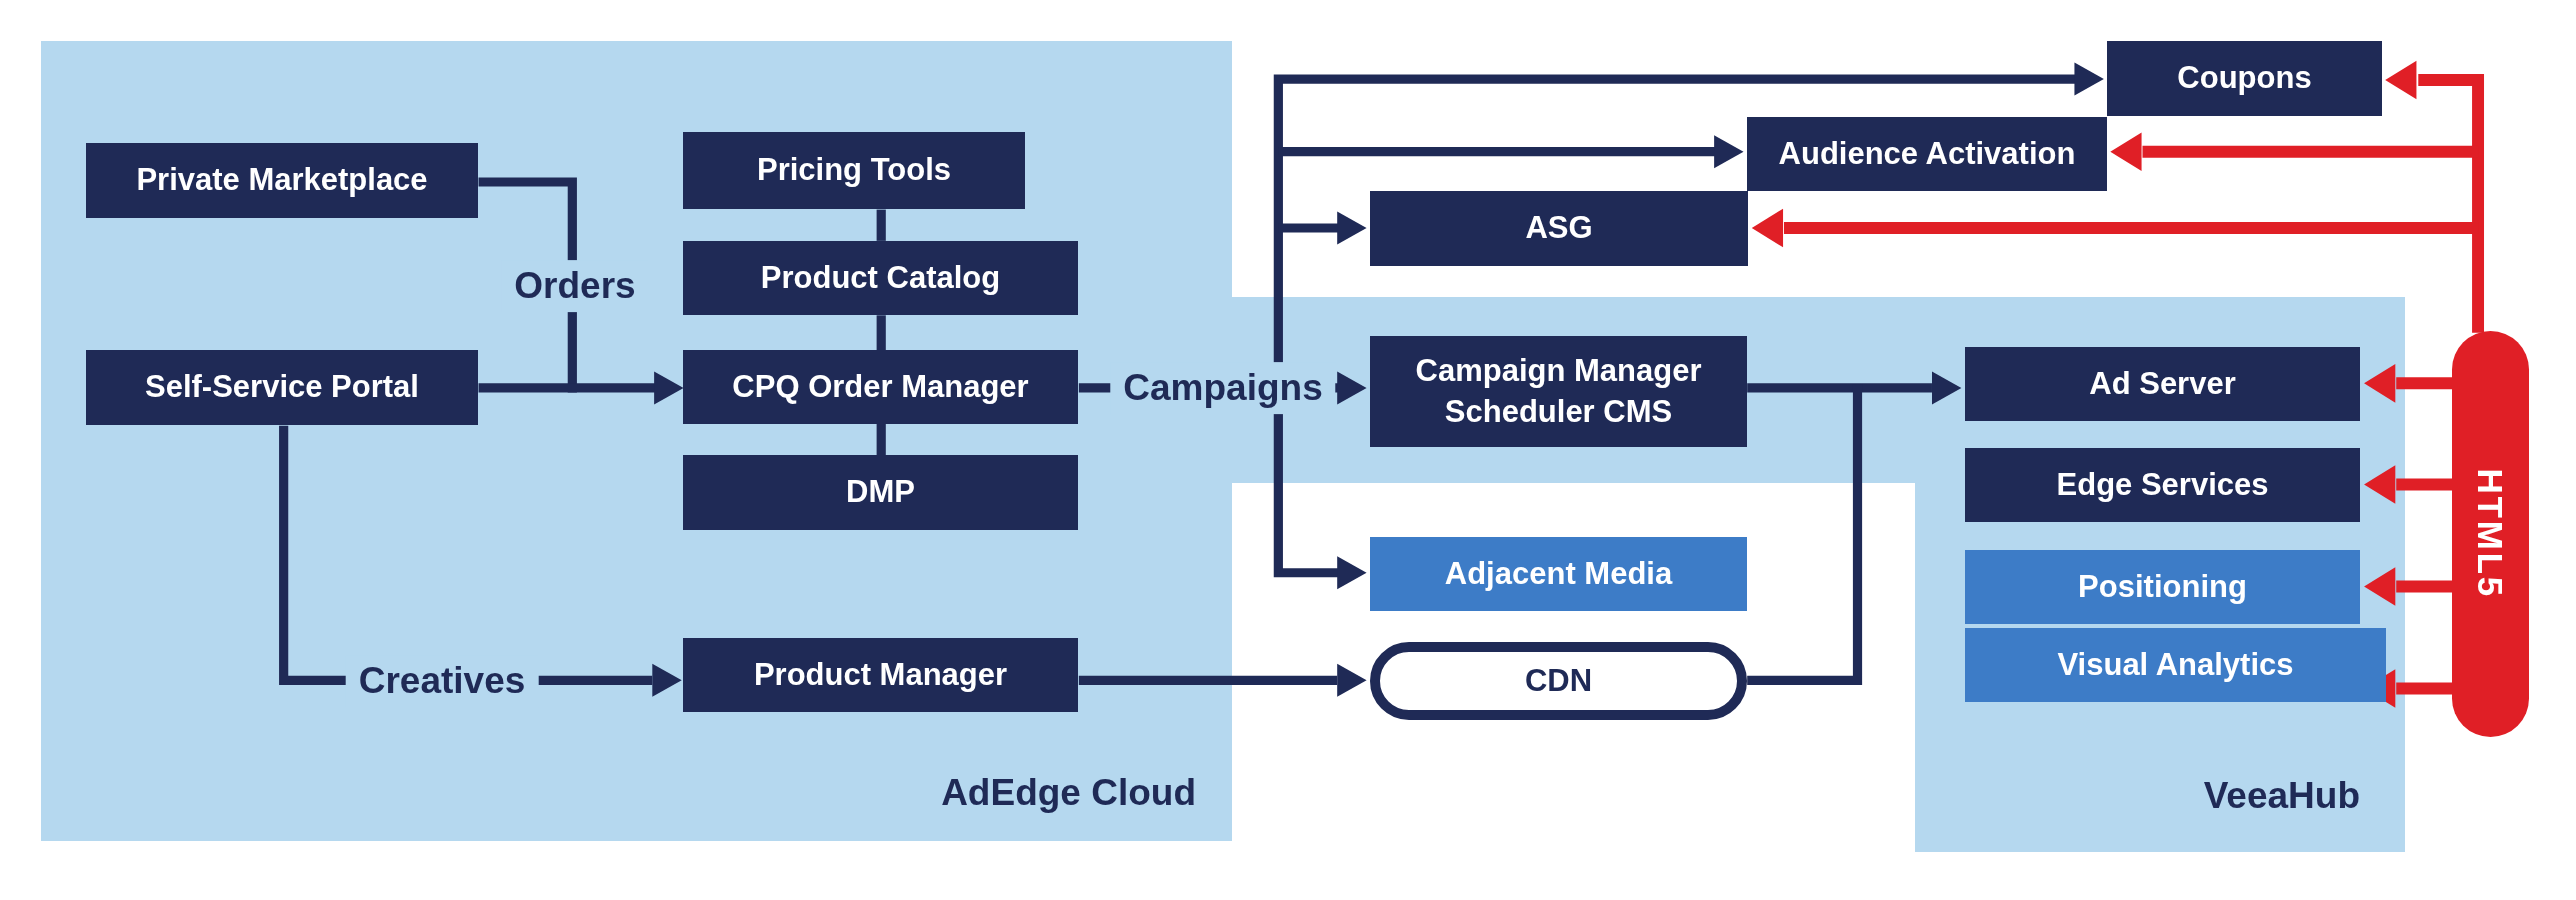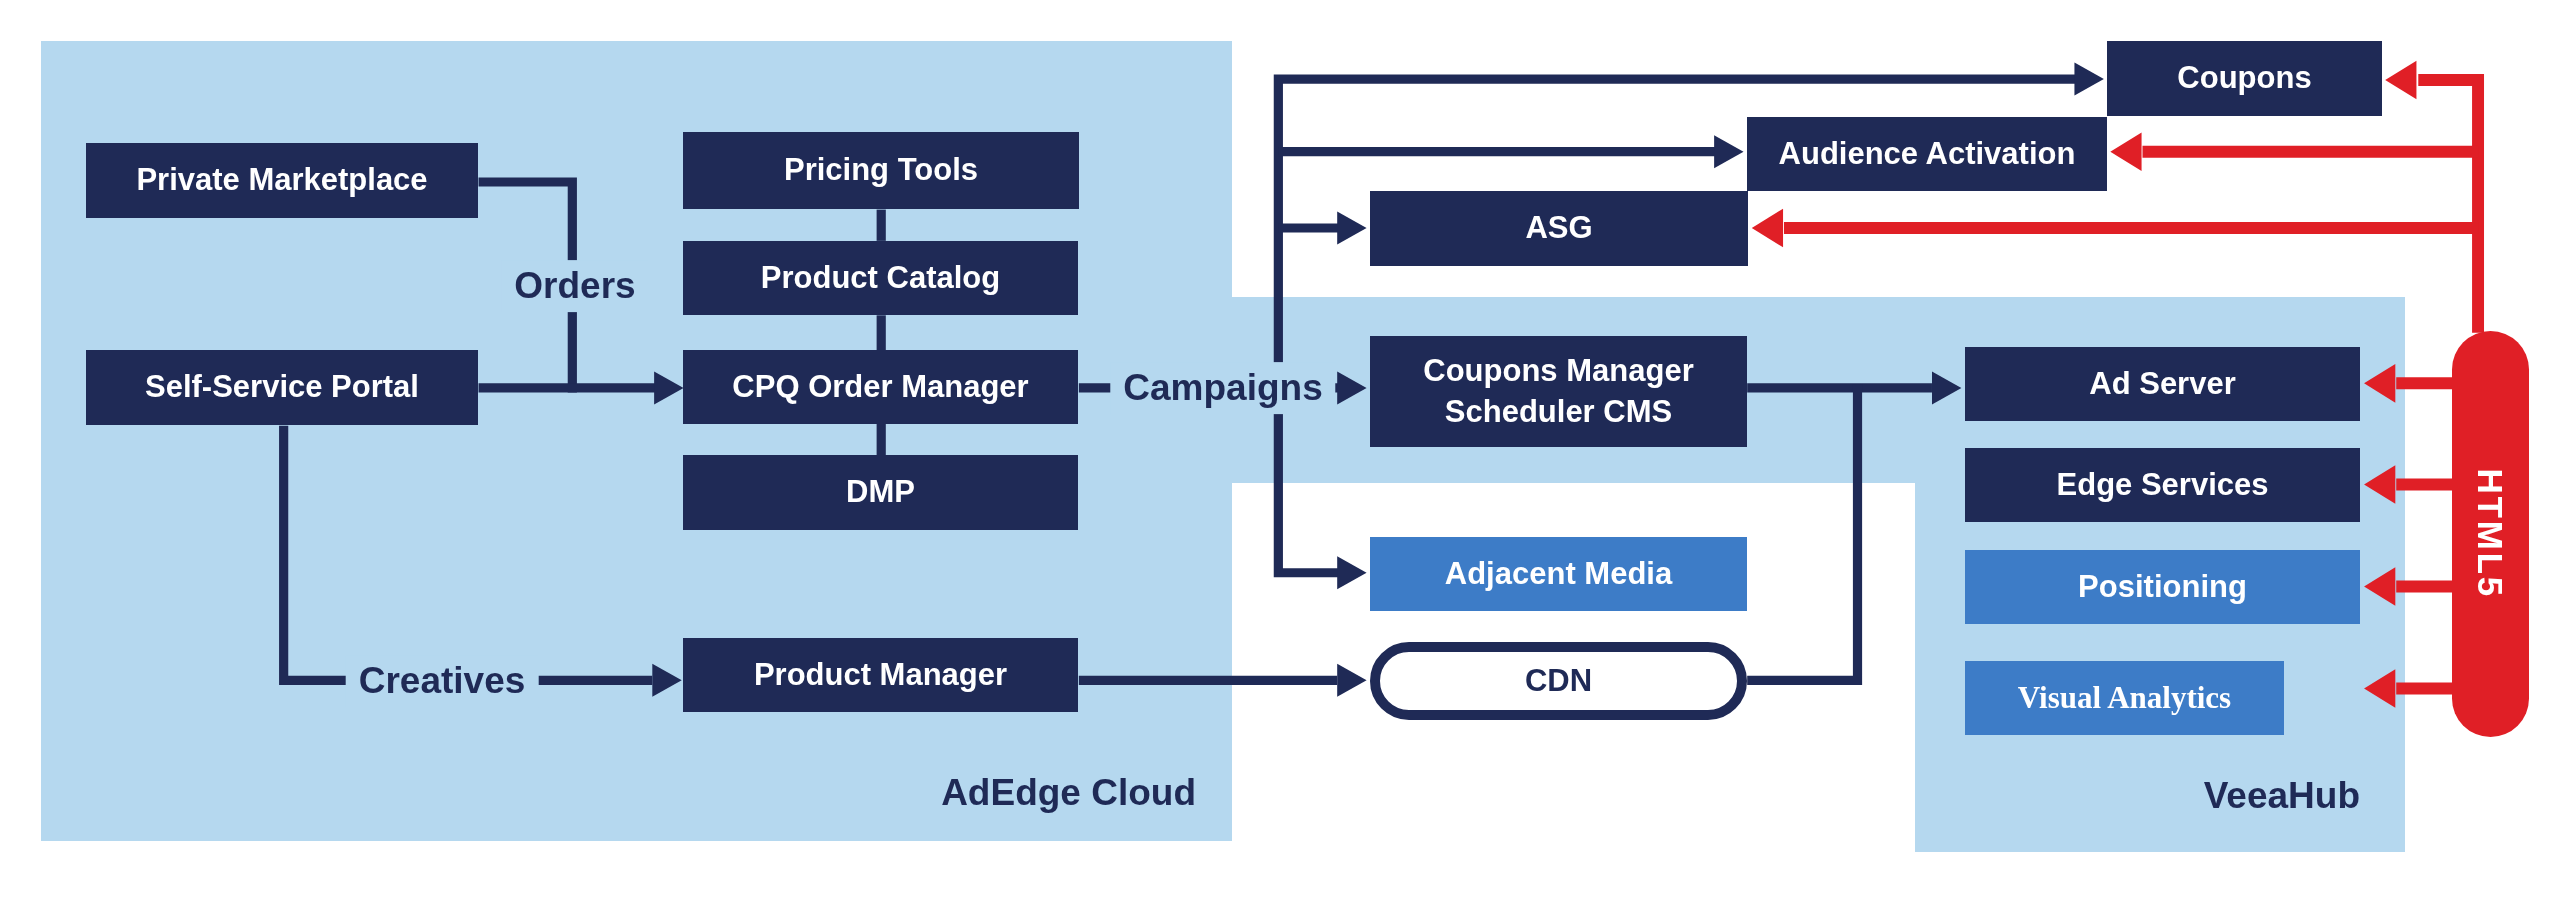--- a/index.html
+++ b/index.html
@@ -97,38 +97,38 @@
     <path class="edge-red" d="M 2668 749 H 2606"></path>
     <polygon class="head-red" points="2571,749 2605,728 2605,770"></polygon>
   </svg>
 
   <div class="node node-navy" style="left:86px;top:350px;width:392px;height:75px;">
     <span>Self-Service Portal</span>
   </div>
   <div class="node node-navy" style="left:86px;top:143px;width:392px;height:75px;">
     <span>Private Marketplace</span>
   </div>
-  <div class="node node-navy" style="left:683px;top:132px;width:396px;height:77px;">
+  <div class="node node-navy" style="left:683px;top:132px;width:342px;height:77px;">
     <span>Pricing Tools</span>
   </div>
   <div class="node node-navy" style="left:683px;top:350px;width:395px;height:74px;">
     <span>CPQ Order Manager</span>
   </div>
   <div class="node node-navy" style="left:683px;top:241px;width:395px;height:74px;">
     <span>Product Catalog</span>
   </div>
   <div class="node node-navy" style="left:683px;top:455px;width:395px;height:75px;text-align:right;">
     <span>DMP</span>
   </div>
   <div class="node node-navy" style="left:683px;top:638px;width:395px;height:74px;">
     <span>Product Manager</span>
   </div>
 
   <div class="node node-navy" style="left:1370px;top:336px;width:377px;height:111px;">
-    <span>Coupons Manager
+    <span>Campaign Manager
 Scheduler CMS</span>
   </div>
   <div class="node node-navy" style="left:2107px;top:41px;width:275px;height:75px;">
     <span>Coupons</span>
   </div>
   <div class="node node-navy" style="left:1747px;top:117px;width:360px;height:74px;">
     <span>Audience Activation</span>
   </div>
   <div class="node node-navy" style="left:1370px;top:191px;width:378px;height:75px;">
     <span>ASG</span>
@@ -142,21 +142,21 @@
 
   <div class="node node-navy" style="left:1965px;top:448px;width:395px;height:74px;">
     <span>Edge Services</span>
   </div>
   <div class="node node-navy" style="left:1965px;top:347px;width:395px;height:74px;">
     <span>Ad Server</span>
   </div>
   <div class="node node-blue" style="left:1965px;top:550px;width:395px;height:74px;">
     <span>Positioning</span>
   </div>
-  <div class="node node-blue" style="left:1965px;top:661px;width:319px;height:74px;font-family:Liberation Serif, serif;">
+  <div class="node node-blue" style="left:1965px;top:628px;width:421px;height:74px;">
     <span>Visual Analytics</span>
   </div>
 
   <div class="node node-pill" style="left:2452px;top:331px;width:77px;height:406px;">
     <span class="pill-text">HTML5</span>
   </div>
 
   <div class="edge-label" style="left:575px;top:286px;">Orders</div>
   <div class="edge-label" style="left:1223px;top:388px;">Campaigns</div>
   <div class="edge-label" style="left:442px;top:681px;">Creatives</div>

